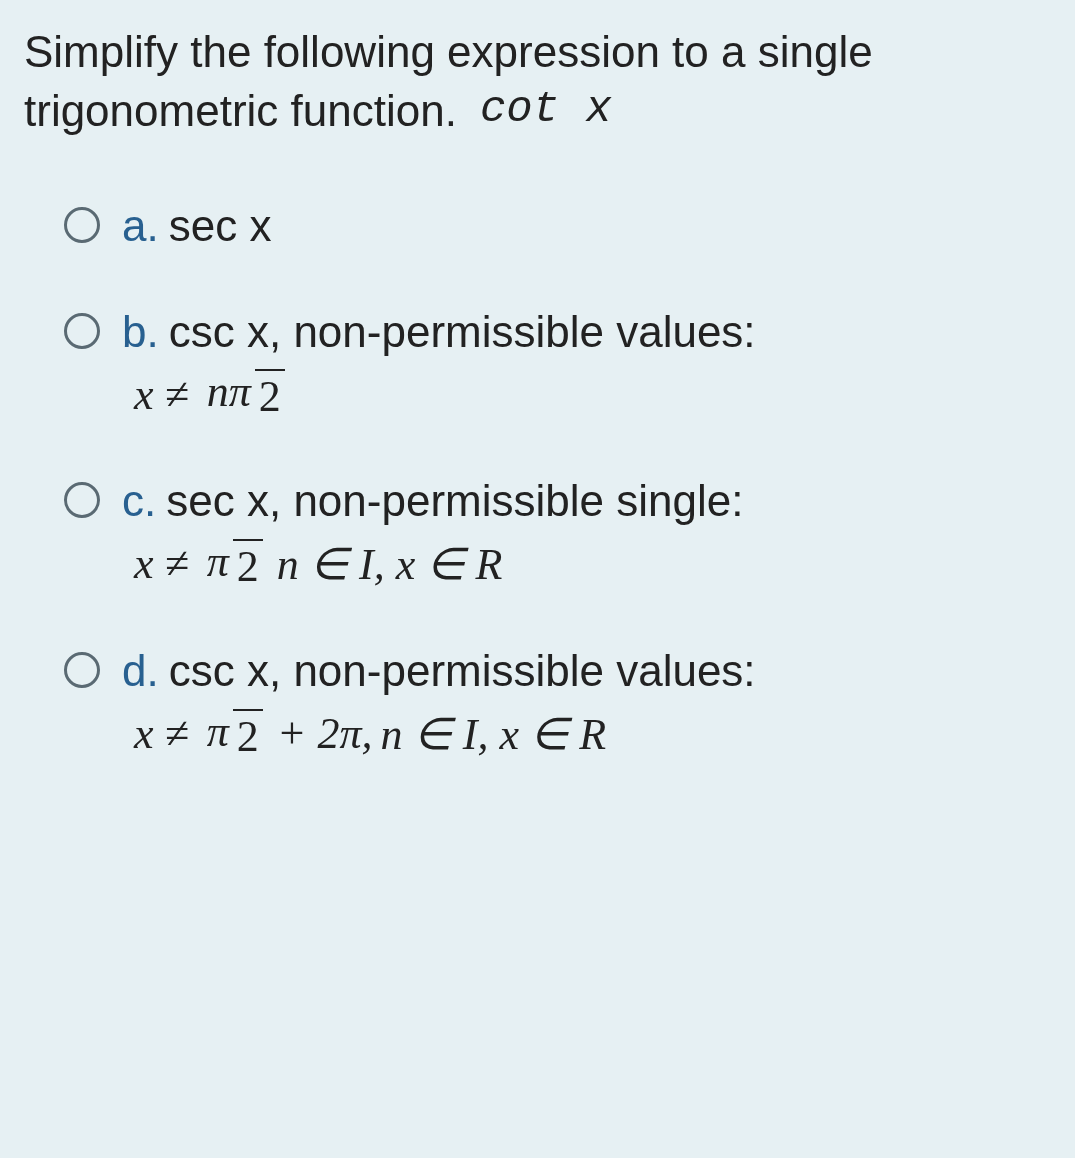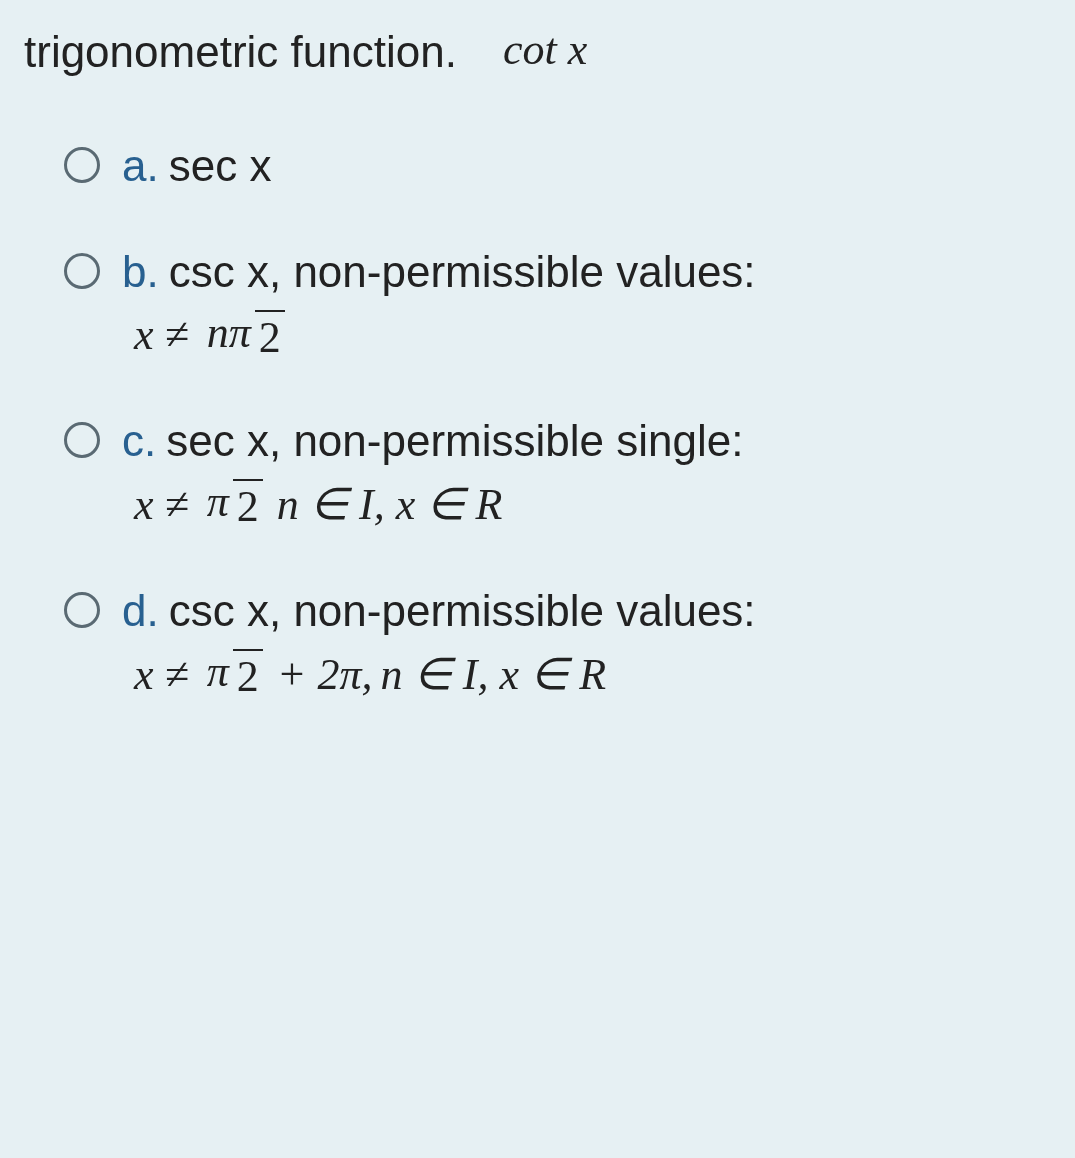--- a/index.html
+++ b/index.html
@@ -20,29 +20,29 @@
     line-height: 1.35;
     color: #222;
     margin-bottom: 60px;
   }
   .question .line1 {
     white-space: nowrap;
   }
   .question .line2 {
     display: flex;
     align-items: center;
-    gap: 40px;
+    gap: 17px;
   }
   .frac {
     display: inline-flex;
     flex-direction: column;
     align-items: center;
     vertical-align: middle;
     font-style: italic;
-    font-family: Liberation Serif, serif;
+    font-family: Liberation Mono, monospace;
     font-size: 44px;
     line-height: 1.0;
   }
   .frac .num { padding: 0 6px 4px 6px; }
   .frac .den { padding: 4px 6px 0 6px; border-top: 2.5px solid #222; }
   .frac .num, .frac .den { white-space: nowrap; }
   
   .options {
     padding-left: 40px;
   }
@@ -95,20 +95,21 @@
   }
   .frac2 .num { padding: 0 4px 4px 4px; }
   .frac2 .den { padding: 4px 4px 0 4px; border-top: 2.5px solid #222; font-style: normal; }
 </style>
 </head>
 <body>
 
 <div class="container">
 
   <div class="question">
+    <div class="line1">Simplify the following expression to a single</div>
     <div class="line2">
       <span>trigonometric function.</span>
       <span class="frac">
         <span class="num">cot x</span>
       </span>
     </div>
   </div>
 
   <div class="options">
 

